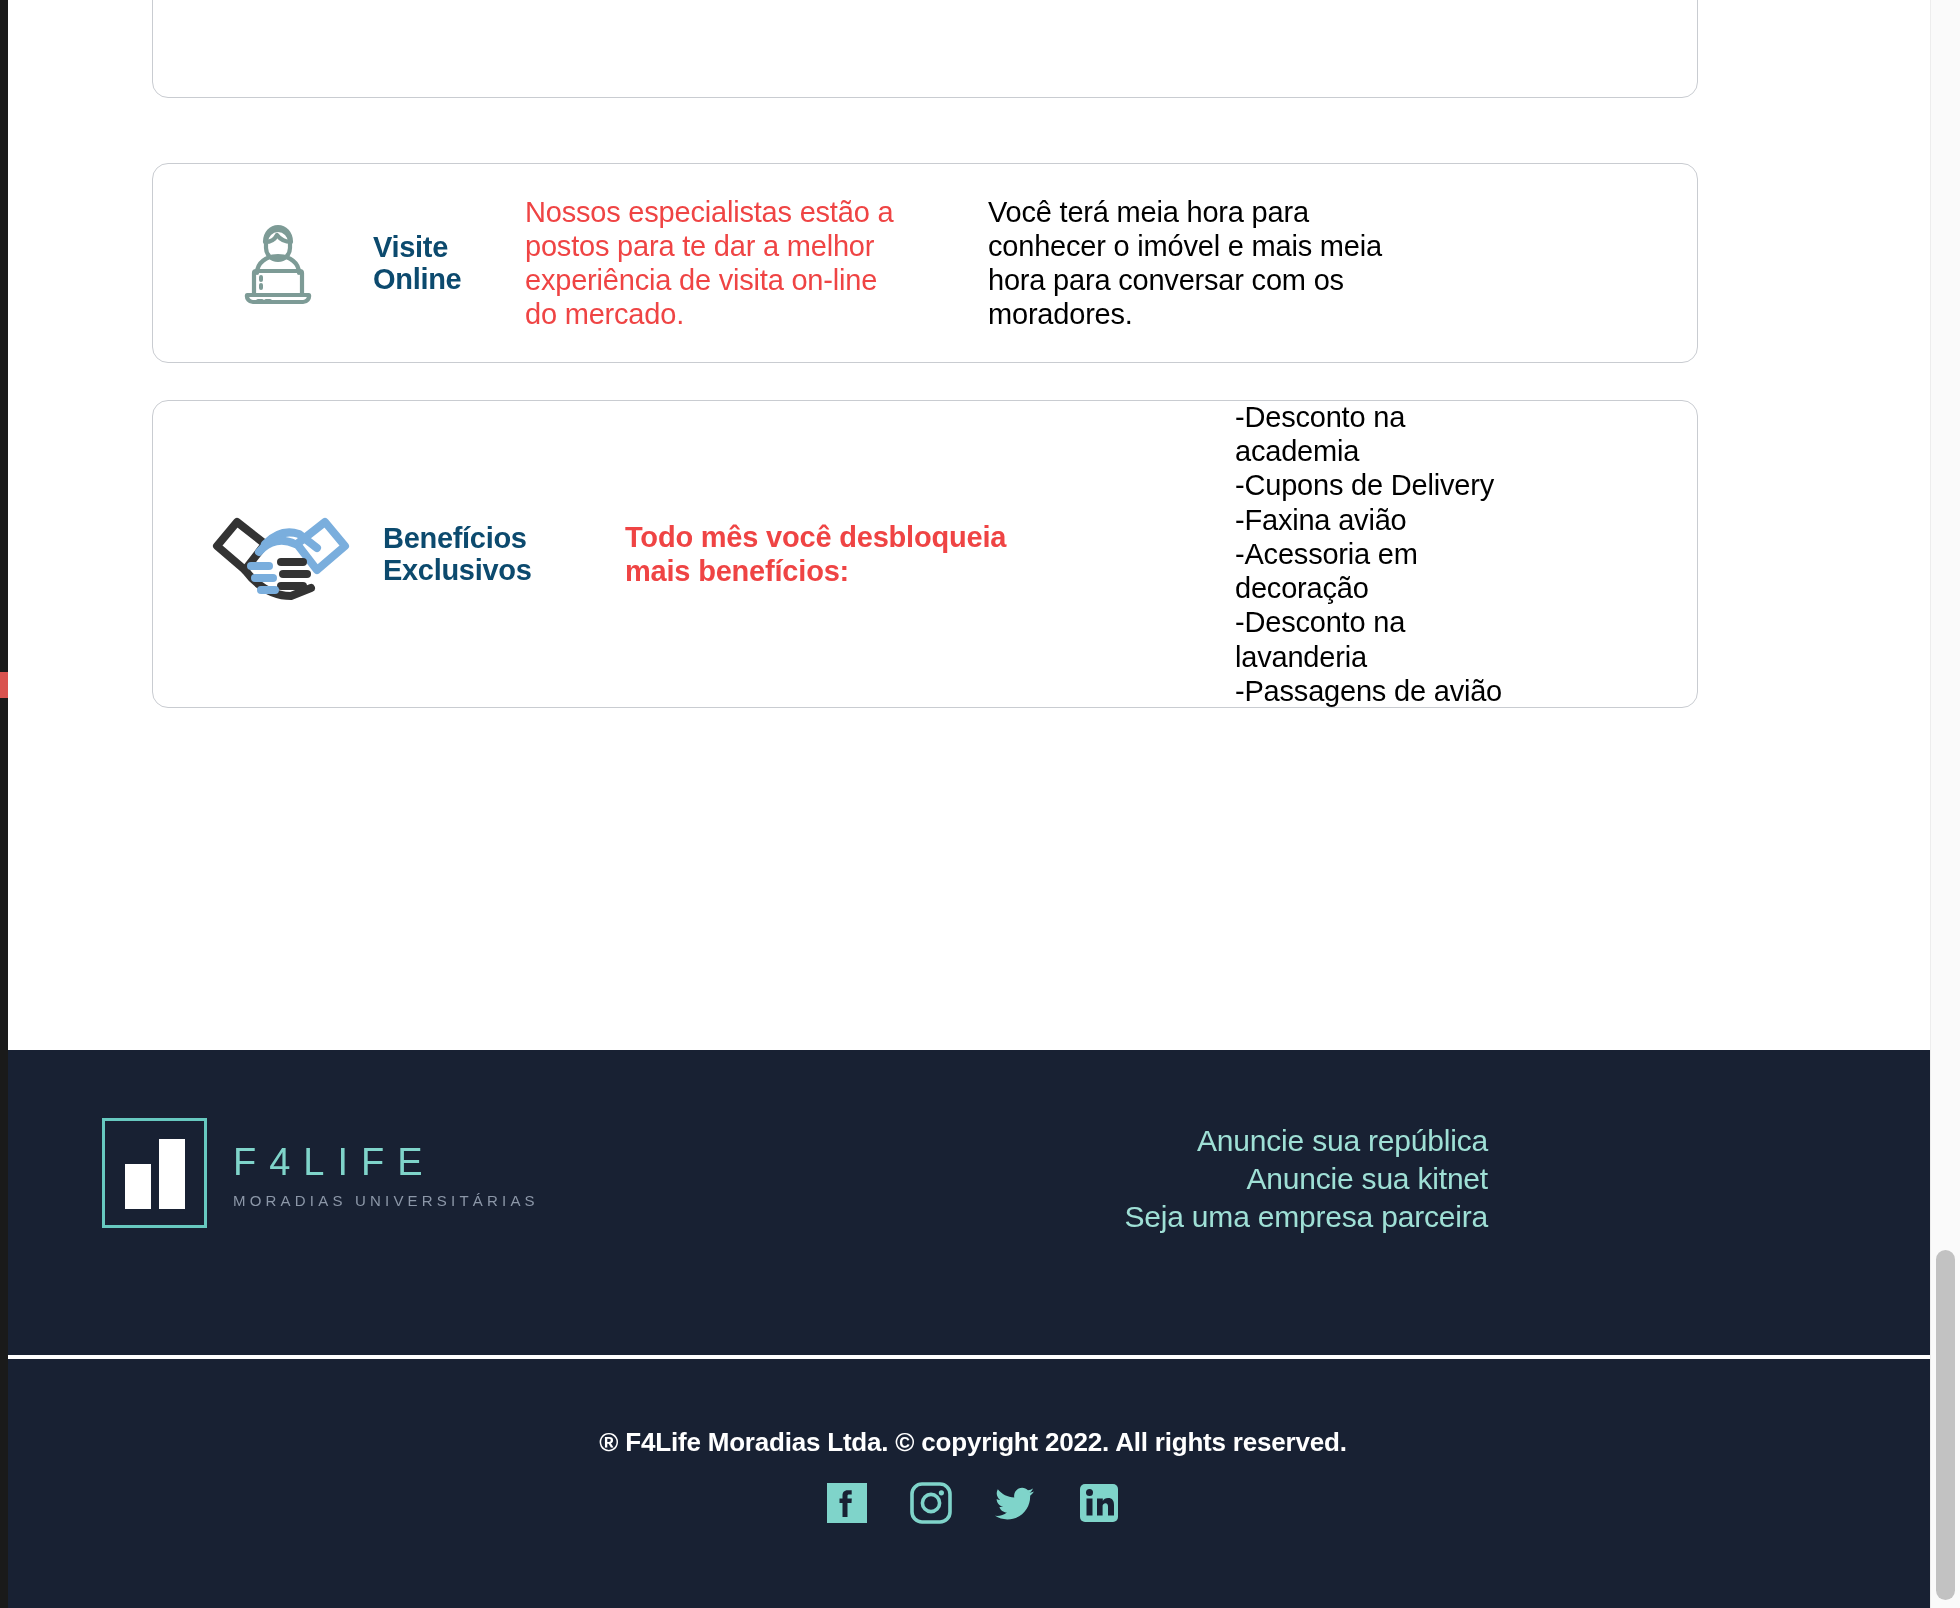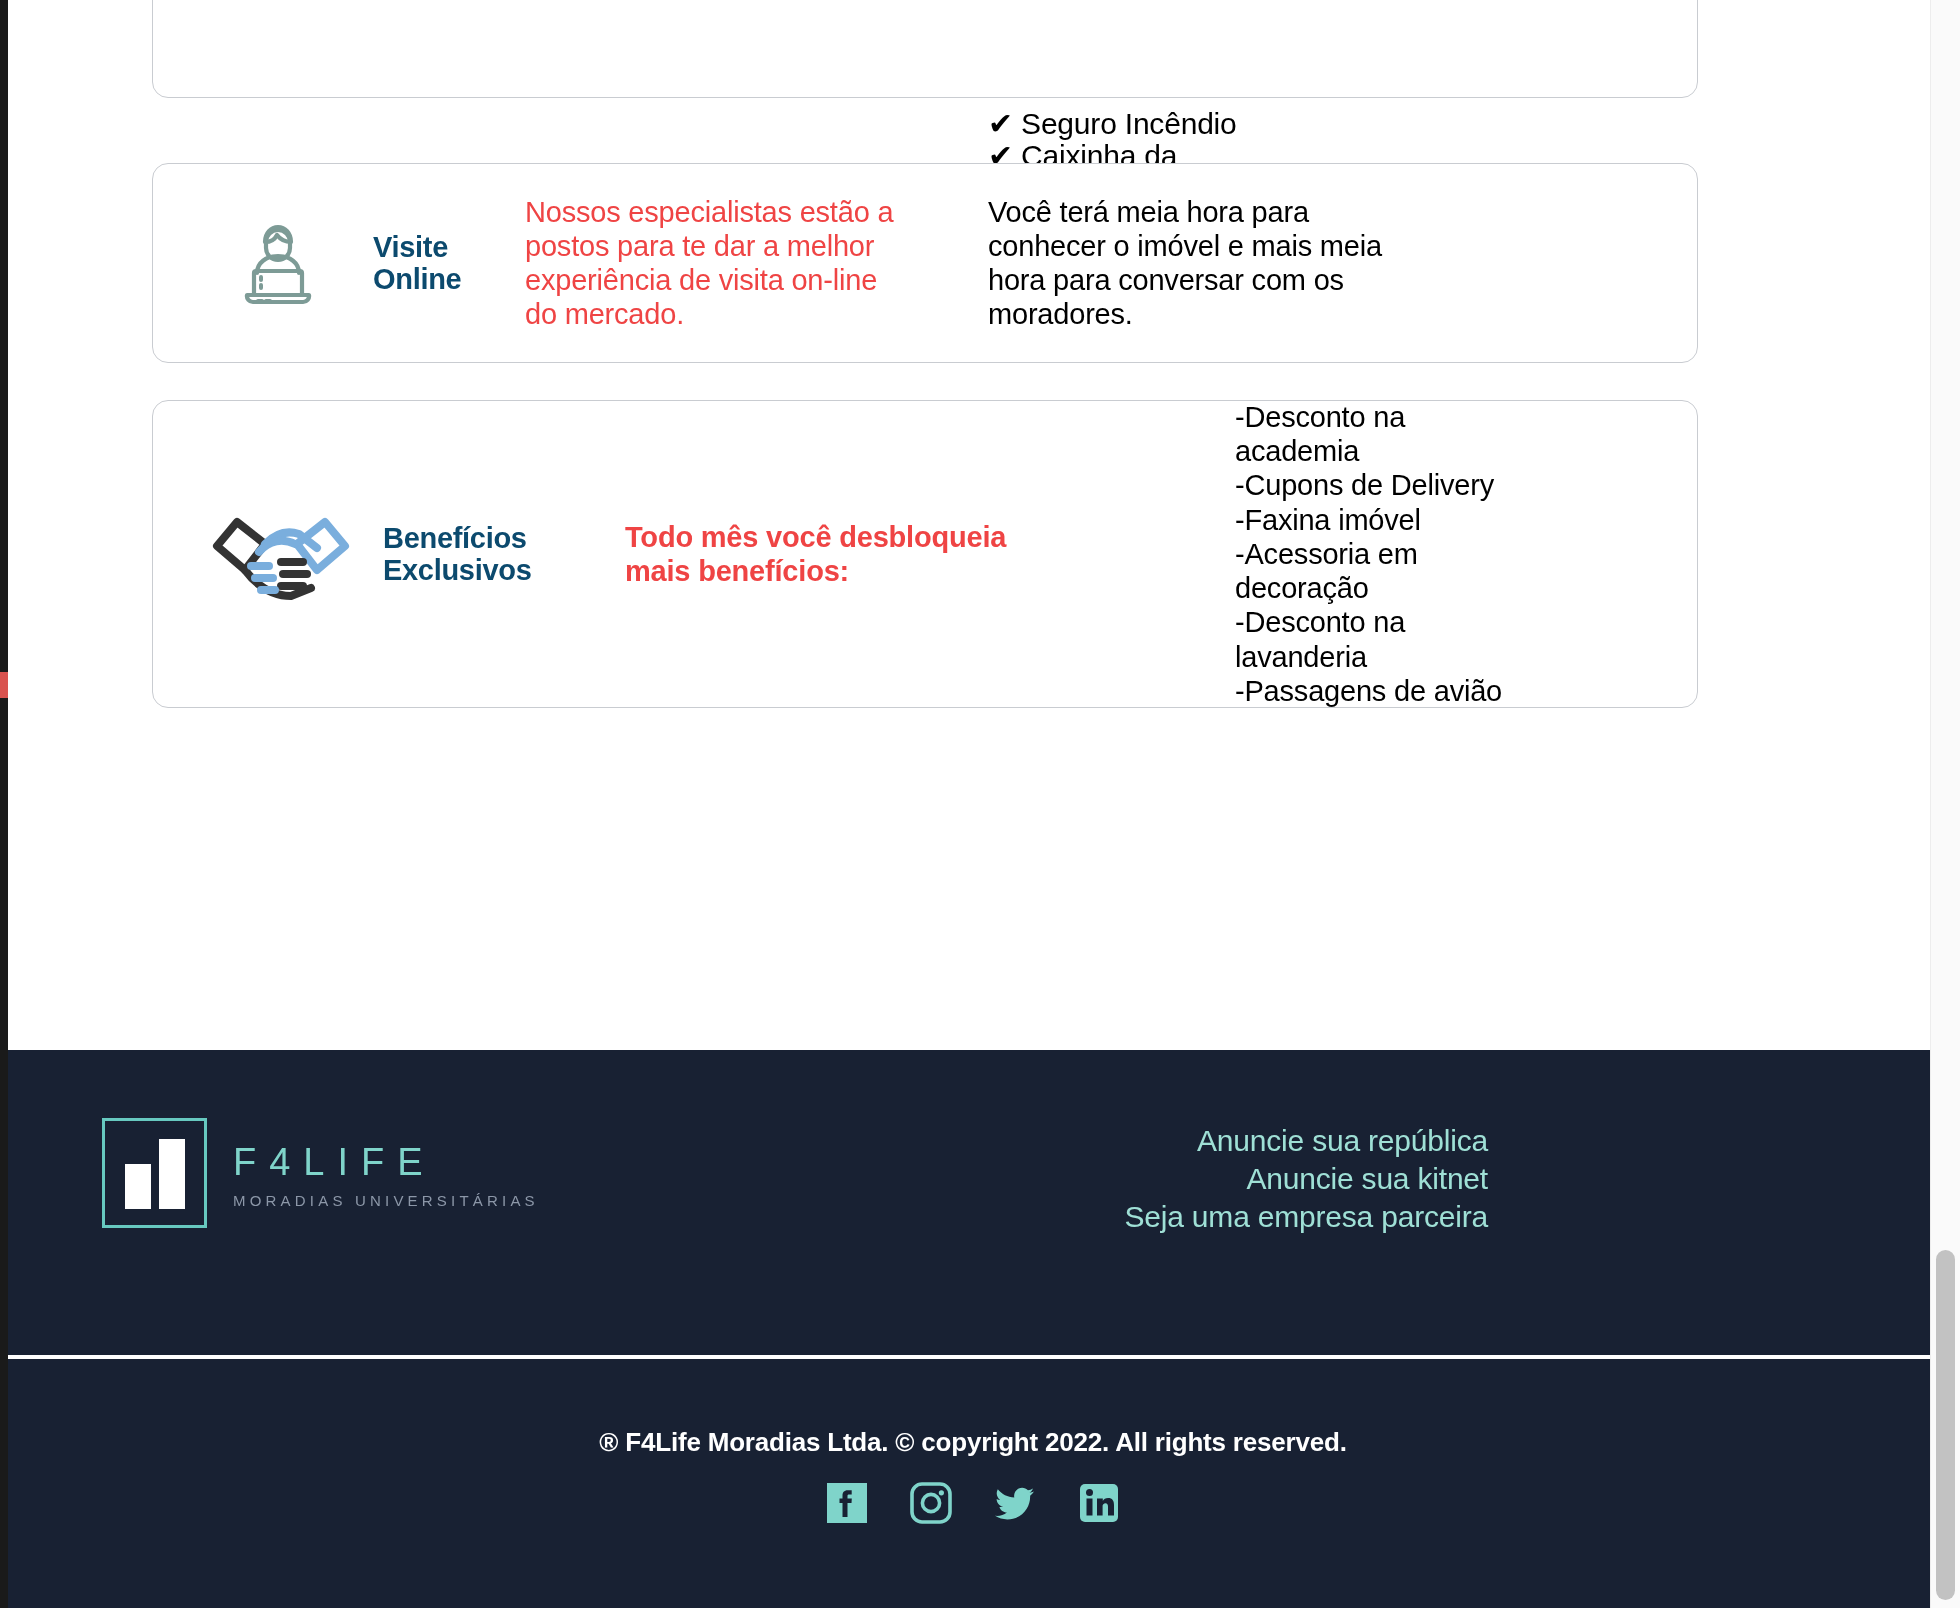--- a/index.html
+++ b/index.html
@@ -288,25 +288,20 @@
 
 <div id="page">
 
   <div class="left-edge"></div>
   <div class="left-edge-marker"></div>
 
   <div class="content">
 
     <div class="card card-top"></div>
 
-    <div class="check-list">
-      <div>✔ Seguro Incêndio</div>
-      <div>✔ Caixinha da
-República*</div>
-    </div>
 
     <div class="card card-visite">
       <div class="card-inner visite">
 
         <div class="icon-cell">
           <svg width="100" height="100" viewBox="0 0 100 100" fill="none" stroke="#7d9b96" stroke-width="4.2" stroke-linecap="round" stroke-linejoin="round">
 
             <path d="M38 29 a12 12 0 0 1 24 0 v6 a12 12 0 0 1 -24 0 z"></path>
 
             <path d="M37 29 c0 -9 6 -15 13 -15 c7 0 13 6 13 15 c-6 0 -11 -3 -14 -7 c-2 4 -6 7 -12 7 z"></path>
@@ -359,21 +354,21 @@
 
         <div class="title-cell">Benefícios
 Exclusivos</div>
 
         <div class="desc-cell">Todo mês você desbloqueia mais benefícios:</div>
 
         <div class="extra-cell">
           <div class="bullet-line">-Desconto na
 academia</div>
           <div class="bullet-line">-Cupons de Delivery</div>
-          <div class="bullet-line">-Faxina imóvel</div>
+          <div class="bullet-line">-Faxina avião</div>
           <div class="bullet-line">-Acessoria em
 decoração</div>
           <div class="bullet-line">-Desconto na
 lavanderia</div>
           <div class="bullet-line">-Passagens de avião</div>
         </div>
 
       </div>
     </div>
 

